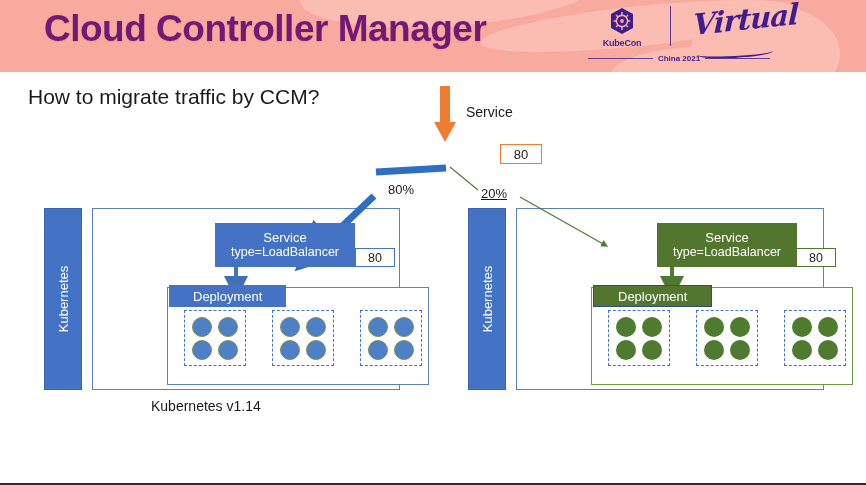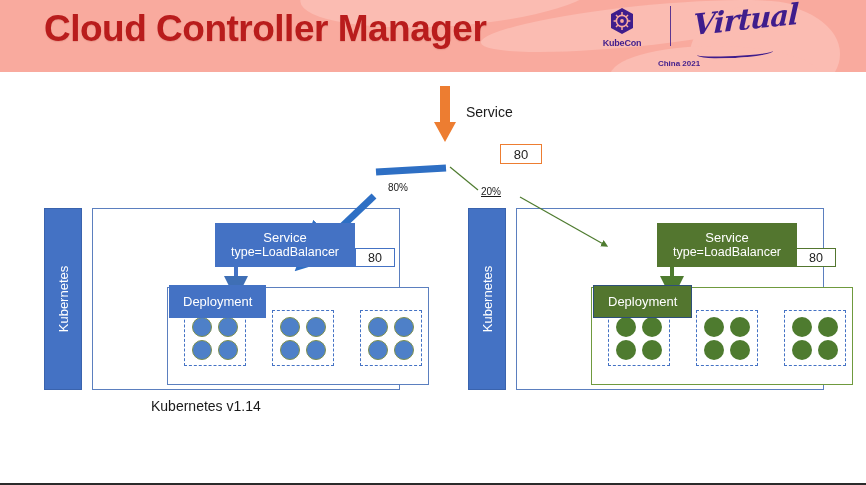--- a/index.html
+++ b/index.html
@@ -29,21 +29,21 @@
     border-radius: 50%;
   }
   .blob.b1 { left: 300px; top: -44px; width: 300px; height: 70px; transform: rotate(-4deg); }
   .blob.b2 { left: 480px; top: 6px; width: 320px; height: 40px; transform: rotate(-6deg); }
   .blob.b3 { left: 690px; top: 4px; width: 150px; height: 100px; }
   .blob.b4 { left: 610px; top: 46px; width: 210px; height: 60px; }
 
   #slide-title {
     position: absolute; left: 44px; top: 8px;
     font-size: 37px; font-weight: bold;
-    color: #b91c1c;
+    color: #701a75;
     letter-spacing: -0.5px;
     text-shadow: 0 1px 1px rgba(180,90,80,0.25);
     font-family: "Liberation Sans", sans-serif;
     z-index: 4;
   }
 
   
   #logo-lockup {
     position: absolute; left: 588px; top: 4px;
     width: 272px; height: 66px;
@@ -74,21 +74,21 @@
   }
   #virtual-underline {
     position: absolute; left: 12px; top: 44px;
     width: 76px; height: 10px;
     border-bottom: 2.5px solid #3f1d8c;
     border-radius: 0 0 50% 50%;
     transform: rotate(-3deg);
   }
   #china-row {
     position: absolute; left: 0; top: 50px;
-    width: 182px; display: flex; align-items: center; gap: 5px; flex-direction: column;
+    width: 182px; display: flex; align-items: center; gap: 5px;
   }
   .china-rule { flex: 1; height: 1px; background: #3f1d8c; opacity: .8; }
   #china-text {
     font-size: 8px; font-weight: bold; color: #3f1d8c; white-space: nowrap;
   }
 
   
   #question {
     position: absolute; left: 28px; top: 85px;
     font-size: 21px; color: #1a1a1a;
@@ -116,21 +116,21 @@
   #lb-port {
     position: absolute; left: 500px; top: 144px;
     width: 42px; height: 20px;
     background: #ffffff; border: 1.5px solid #ed7d31;
     font-size: 13px; color: #222;
     display: flex; align-items: center; justify-content: center;
     z-index: 4;
   }
 
   .pct-label {
-    position: absolute; font-size: 10px; color: #1a1a1a;
+    position: absolute; font-size: 13px; color: #1a1a1a;
   }
   #pct-left  { left: 388px; top: 182px; }
   #pct-right { left: 481px; top: 186px; text-decoration: underline; }
 
   
   #arrows {
     position: absolute; left: 0; top: 0;
     width: 866px; height: 485px;
     pointer-events: none; z-index: 2;
   }
@@ -176,21 +176,21 @@
     z-index: 4;
   }
 
   .dep-outer {
     position: absolute;
     width: 262px; height: 98px;
     background: #ffffff;
   }
   .dep-tab {
     position: absolute;
-    height: 33px; padding: 0 14px;
+    height: 22px; padding: 0 24px;
     color: #ffffff; font-size: 13px;
     display: flex; align-items: center;
     z-index: 5;
   }
 
   .pod-group {
     position: absolute;
     width: 62px; height: 56px;
     border: 1.6px dashed #4472c4;
     display: grid;
@@ -270,20 +270,21 @@
       <div id="virtual-underline"></div>
     </div>
 
     <div id="china-row">
       <div class="china-rule"></div>
       <div id="china-text">China 2021</div>
       <div class="china-rule"></div>
     </div>
   </div>
 
+  <div id="question">How to migrate traffic by CCM?</div>
 
   <div id="traffic-arrow">
     <svg width="22" height="56" viewBox="0 0 22 56">
       <polygon points="6,0 16,0 16,36 22,36 11,56 0,36 6,36" fill="#ed7d31"></polygon>
     </svg>
   </div>
   <div id="traffic-label">Service</div>
 
   <div id="lb-port">80</div>
 

